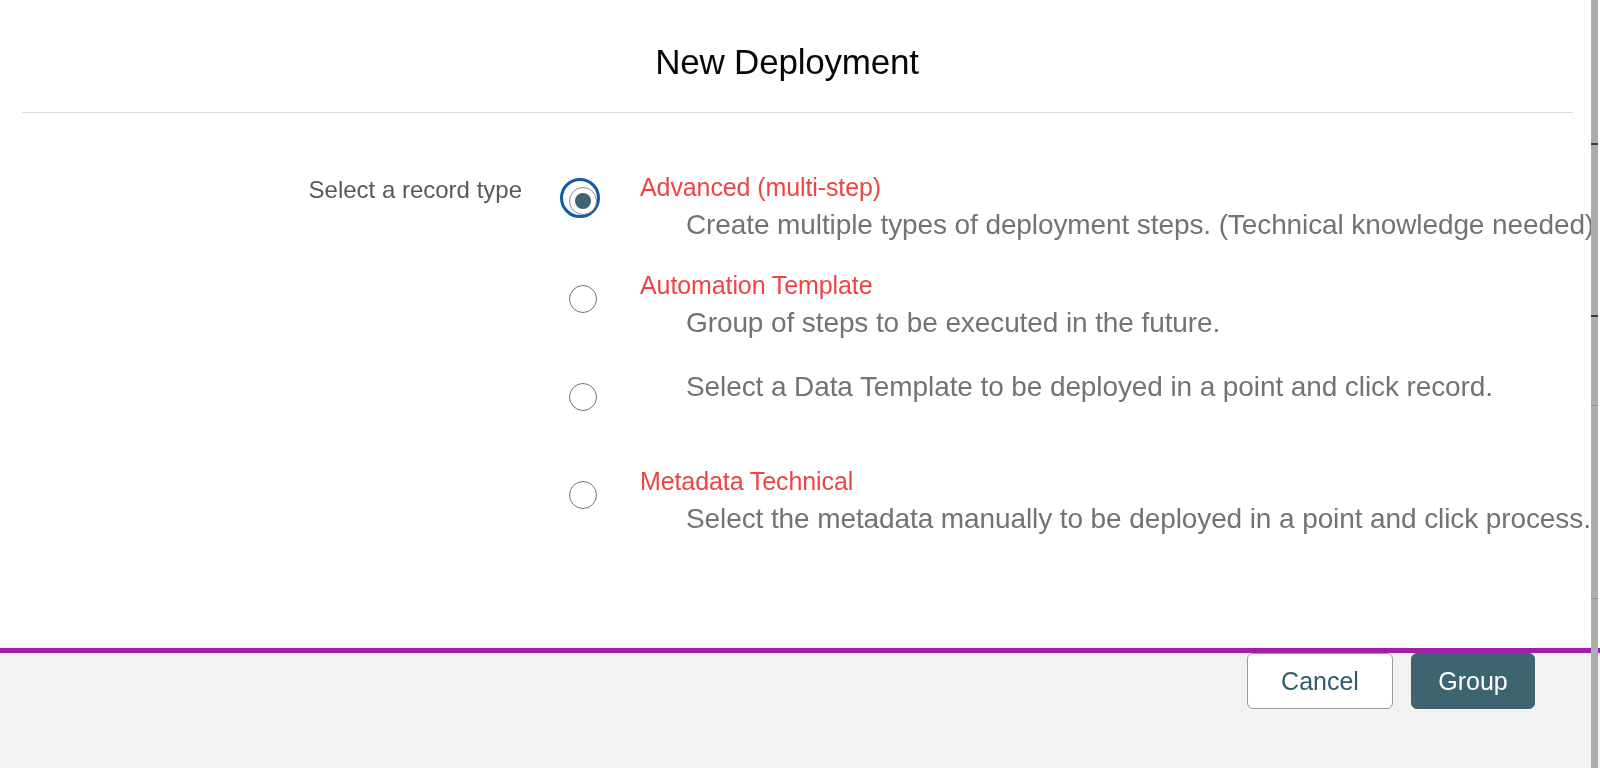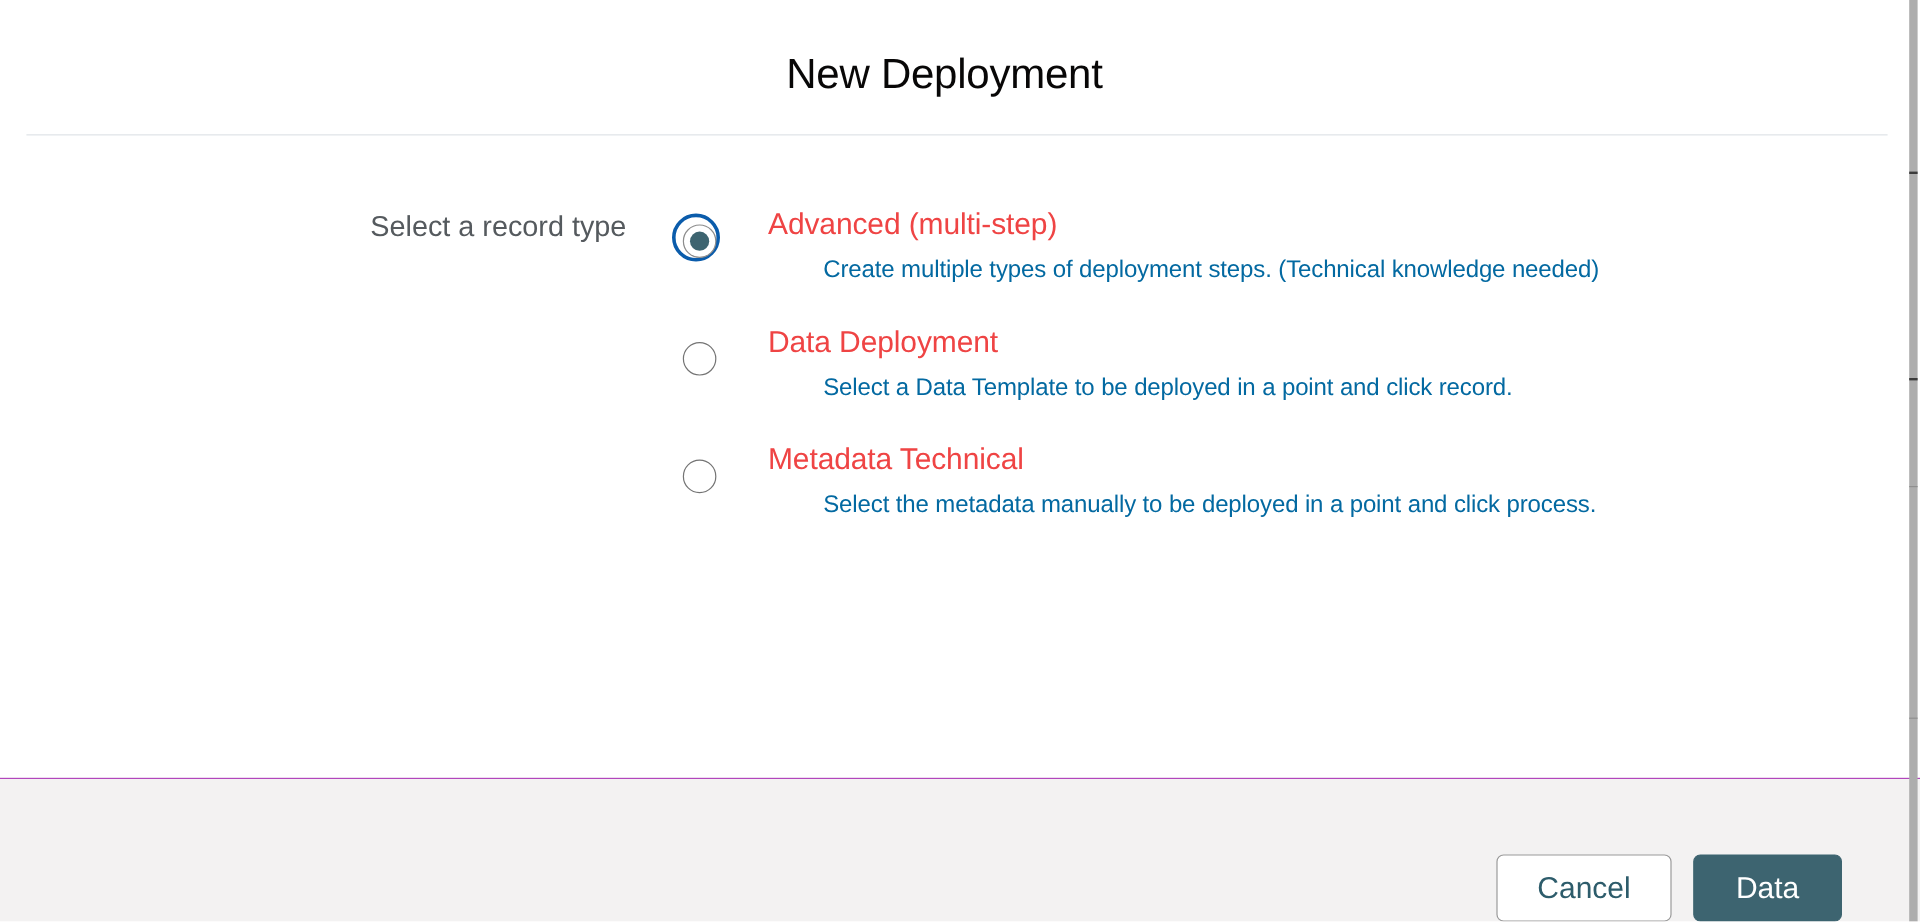--- a/index.html
+++ b/index.html
@@ -154,37 +154,37 @@
 
   .radio-label {
     font-size: 25px;
     color: #ef4444;
     line-height: 34px;
     letter-spacing: -0.1px;
     white-space: nowrap;
   }
 
   .radio-desc {
-    font-size: 20px;
-    color: #0369a1;
+    font-size: 28px;
+    color: #737373;
     line-height: 34px;
     margin-top: 4px;
     padding-left: 46px;
     letter-spacing: -0.1px;
     white-space: nowrap;
   }
 
   
   .modal-footer {
     flex: 0 0 120px;
     height: 120px;
     background: #f3f2f2;
-    border-top: 1px solid #a21caf;
+    border-top: 5px solid #a21caf;
     display: flex;
-    align-items: flex-end;
+    align-items: flex-start;
     justify-content: flex-end;
     padding-right: 65px;
     gap: 18px;
   }
 
   .btn {
     font-family: "Liberation Sans", sans-serif;
     font-size: 25px;
     line-height: 1;
     border-radius: 6px;
@@ -259,48 +259,56 @@
             <span class="radio-ring"></span>
             <span class="radio-circle"></span>
             <span class="radio-dot"></span>
           </div>
           <div class="radio-texts">
             <div class="radio-label">Advanced (multi-step)</div>
             <div class="radio-desc">Create multiple types of deployment steps. (Technical knowledge needed)</div>
           </div>
         </div>
 
-
         <div class="radio-option">
           <div class="radio-control">
             <span class="radio-circle"></span>
           </div>
           <div class="radio-texts">
-            <div class="radio-label">Data Deployment</div>
-            <div class="radio-desc">Select a Data Template to be deployed in a point and click record.</div>
+            <div class="radio-label">Automation Template</div>
+            <div class="radio-desc">Group of steps to be executed in the future.</div>
           </div>
         </div>
 
         <div class="radio-option">
           <div class="radio-control">
             <span class="radio-circle"></span>
           </div>
           <div class="radio-texts">
+            <div class="radio-desc">Select a Data Template to be deployed in a point and click record.</div>
+          </div>
+        </div>
+
+        <div class="radio-option">
+          <div class="radio-control">
+            <span class="radio-circle"></span>
+          </div>
+          <div class="radio-texts">
             <div class="radio-label">Metadata Technical</div>
             <div class="radio-desc">Select the metadata manually to be deployed in a point and click process.</div>
           </div>
         </div>
 
       </div>
     </div>
   </div>
 
   <div class="modal-footer">
     <button class="btn btn-cancel">Cancel</button>
-    <button class="btn btn-next">Data</button>
+    <button class="btn btn-next">Group</button>
   </div>
 
   <div class="scroll-track"></div>
   <div class="scroll-tick t1"></div>
   <div class="scroll-tick t2"></div>
   <div class="scroll-seg s1"></div>
   <div class="scroll-seg s2"></div>
 
 </div>
 

